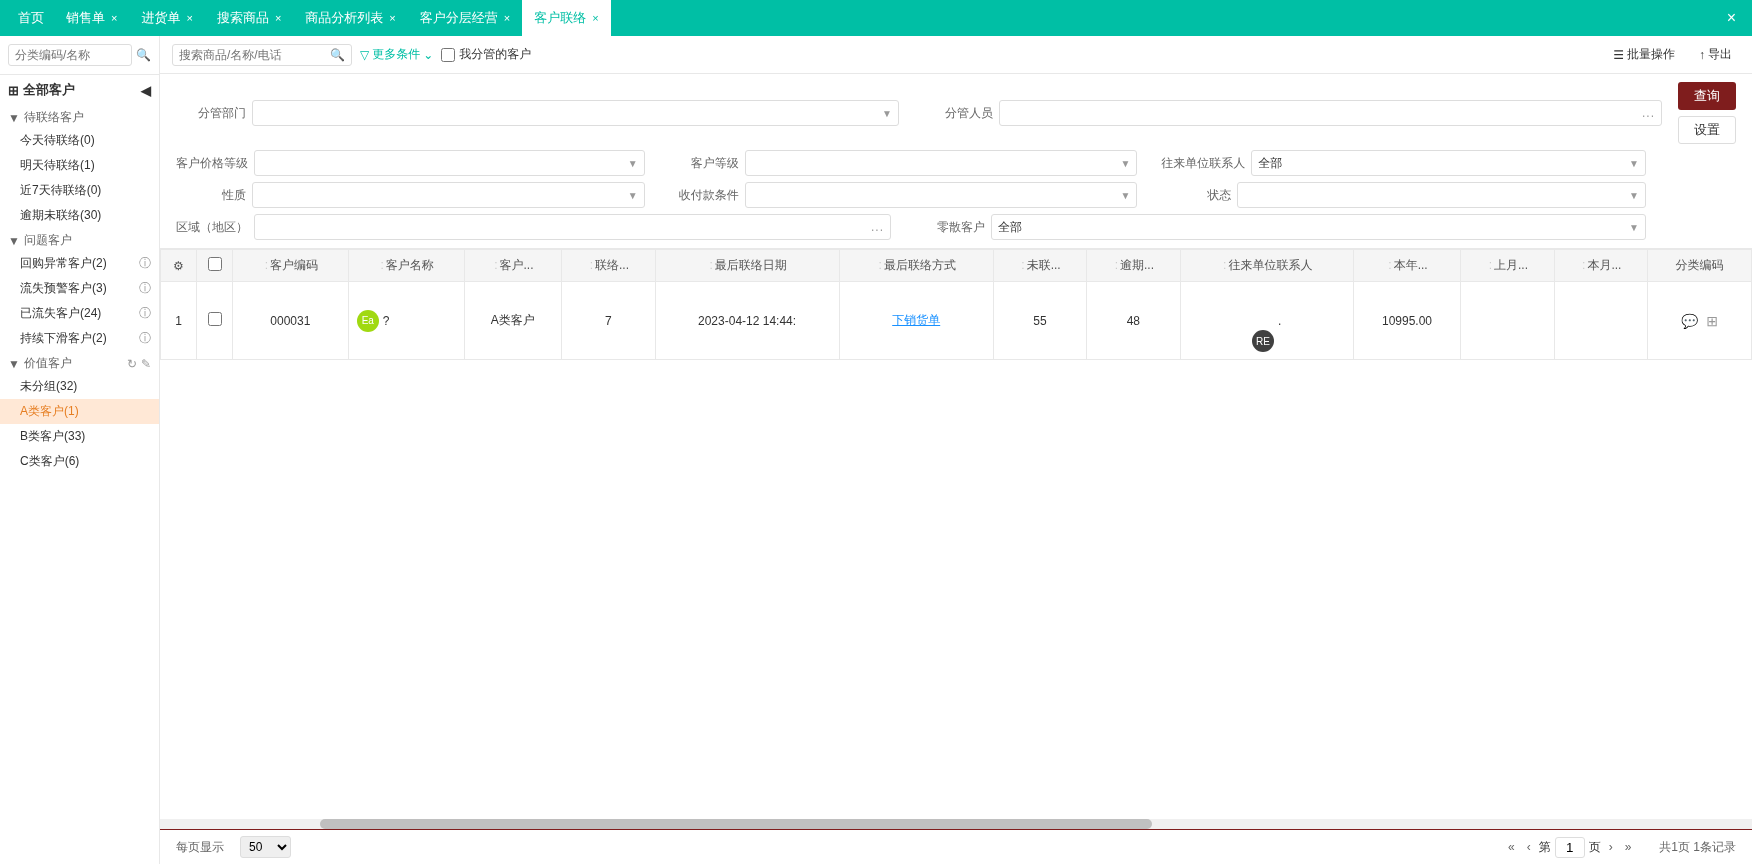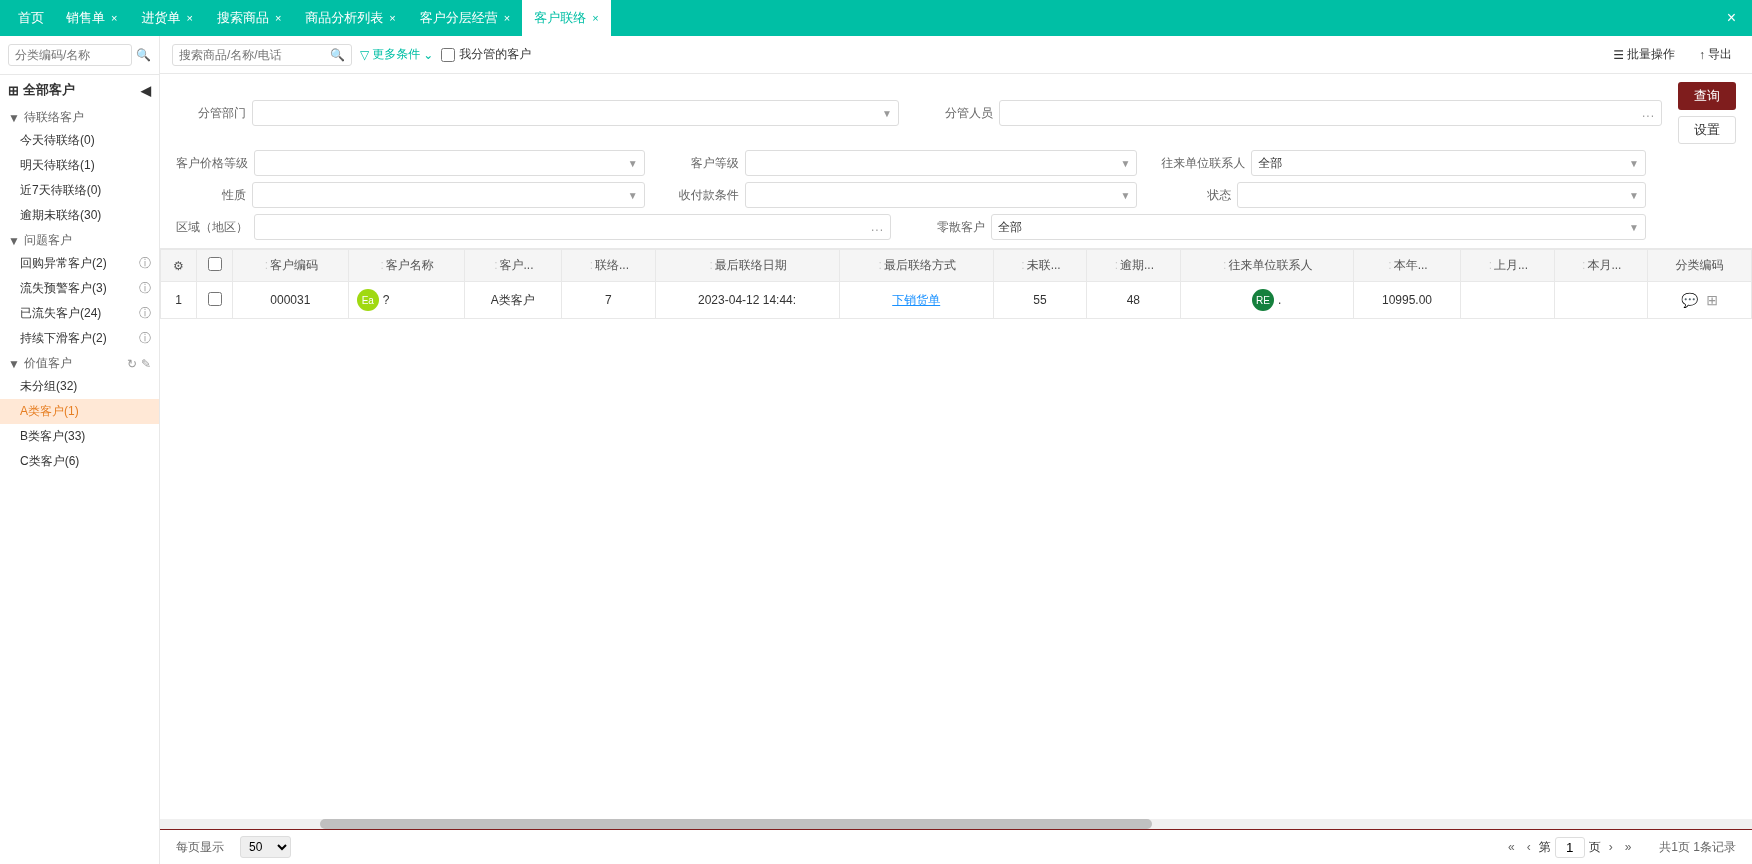--- a/index.html
+++ b/index.html
@@ -567,21 +567,21 @@
               </div>
             </td>
             <td>A类客户</td>
             <td>7</td>
             <td>2023-04-12 14:44:</td>
             <td><span class="link-text">下销货单</span></td>
             <td>55</td>
             <td>48</td>
             <td>
               <div style="display:flex;align-items:center;justify-content:center;gap:4px;">
-                <div class="avatar-dot" style="background:#15803d;">RE</div>
+                <div class="avatar-dot" style="background:#404040;margin-top:41px;">RE</div>
                 <span>.</span>
               </div>
             </td>
             <td>10995.00</td>
             <td></td>
             <td></td>
             <td>
               <div class="action-icons">
                 <span class="action-icon">💬</span>
                 <span class="action-icon">⊞</span>

